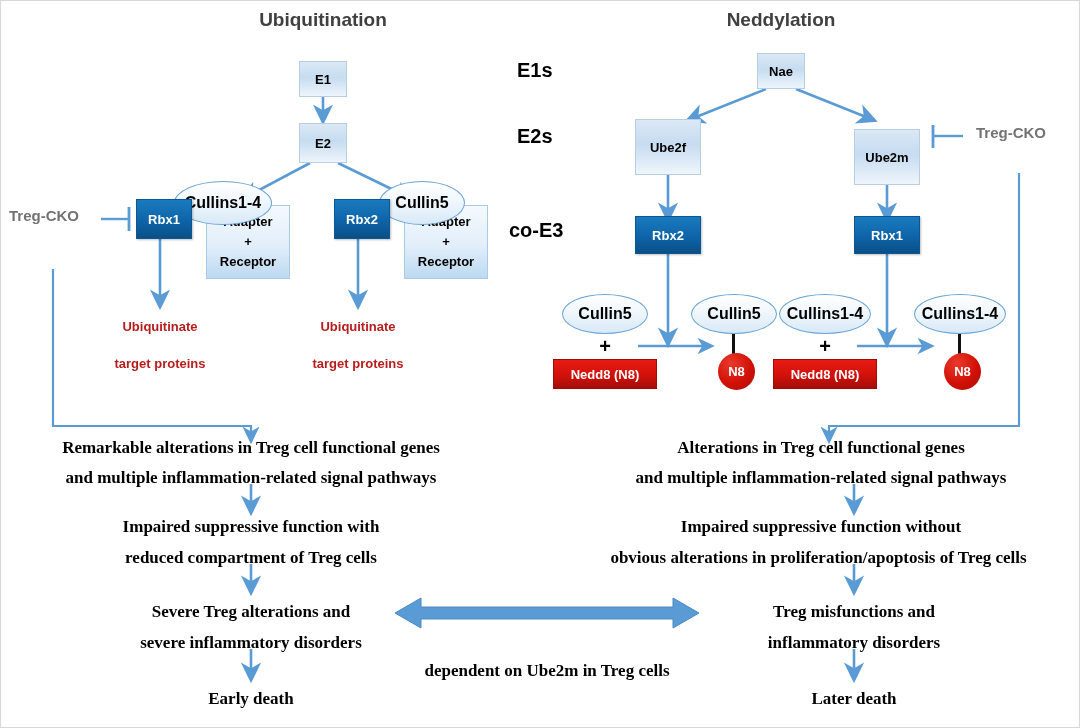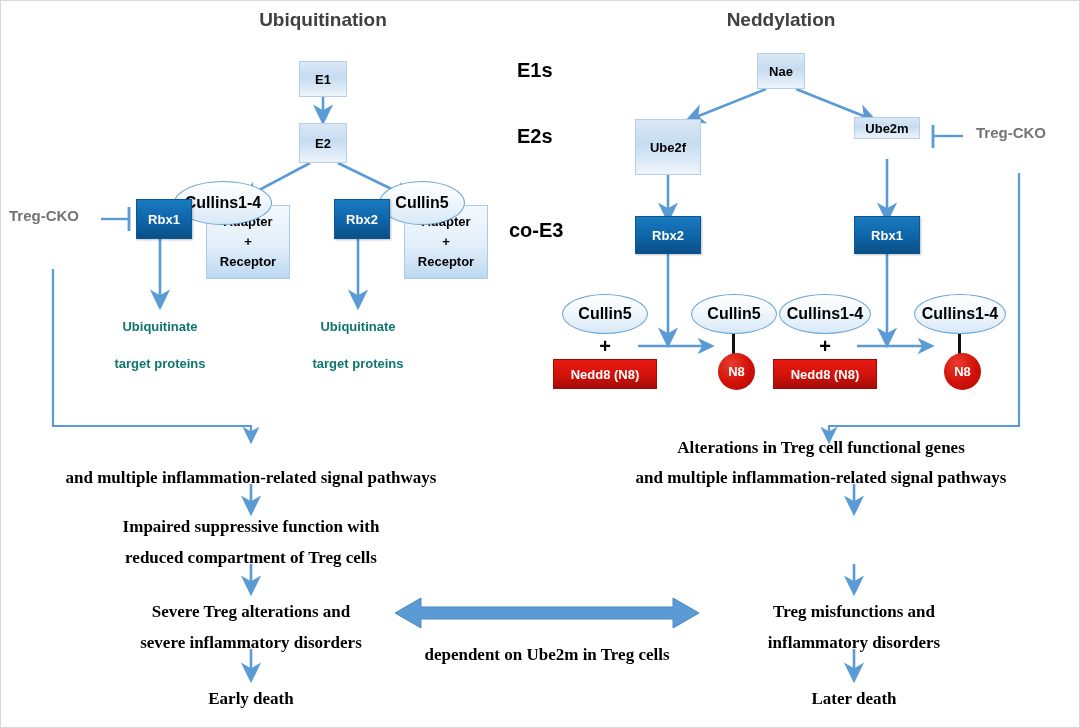--- a/index.html
+++ b/index.html
@@ -18,21 +18,21 @@
     font-family:"Liberation Sans",sans-serif;
     font-weight:bold;font-size:19px;color:#404040;
     text-align:center;white-space:nowrap;
   }
   .stage-label{
     font-family:"Liberation Sans",sans-serif;
     font-weight:bold;font-size:20px;color:#000;white-space:nowrap;
   }
   .sans-b{
     font-family:"Liberation Sans",sans-serif;
-    font-weight:bold;font-size:13px;color:#0f766e;
+    font-weight:bold;font-size:13px;color:#b91c1c;
     text-align:center;white-space:nowrap;
   }
   .cko{
     font-family:"Liberation Sans",sans-serif;
     font-weight:bold;font-size:15px;color:#737373;white-space:nowrap;
   }
   .serif-b{
     font-family:"Liberation Serif",serif;
     font-weight:bold;font-size:17px;color:#000;
     text-align:center;white-space:nowrap;
@@ -176,40 +176,41 @@
   <div class="abs adapterbox" style="left:403px;top:204px;width:84px;height:74px;">
     <span>Adapter</span>
     <span>+</span>
     <span>Receptor</span>
   </div>
   <div class="abs ellipse" style="left:378px;top:180px;width:86px;height:44px;">Cullin5</div>
   <div class="abs darkbox" style="left:333px;top:198px;width:56px;height:40px;">Rbx2</div>
   <div class="abs sans-b" style="left:287px;top:318px;width:140px;">Ubiquitinate</div>
   <div class="abs sans-b" style="left:287px;top:355px;width:140px;">target proteins</div>
 
+  <div class="abs serif-b" style="left:10px;top:437px;width:480px;">Remarkable alterations in Treg cell functional genes</div>
   <div class="abs serif-b" style="left:10px;top:467px;width:480px;">and multiple inflammation-related signal pathways</div>
 
   <div class="abs serif-b" style="left:10px;top:516px;width:480px;">Impaired suppressive function with</div>
   <div class="abs serif-b" style="left:10px;top:547px;width:480px;">reduced compartment of Treg cells</div>
 
   <div class="abs serif-b" style="left:10px;top:601px;width:480px;">Severe Treg alterations and</div>
   <div class="abs serif-b" style="left:10px;top:632px;width:480px;">severe inflammatory disorders</div>
 
   <div class="abs serif-b" style="left:10px;top:688px;width:480px;">Early death</div>
 
   <div class="abs stage-label" style="left:516px;top:58px;">E1s</div>
   <div class="abs stage-label" style="left:516px;top:124px;">E2s</div>
   <div class="abs stage-label" style="left:508px;top:218px;">co-E3</div>
 
   <div class="abs hdr" style="left:680px;top:8px;width:200px;">Neddylation</div>
 
   <div class="abs lightbox" style="left:756px;top:52px;width:48px;height:36px;">Nae</div>
 
   <div class="abs lightbox" style="left:634px;top:118px;width:66px;height:56px;">Ube2f</div>
-  <div class="abs lightbox" style="left:853px;top:116px;width:66px;height:22px;">Ube2m</div>
+  <div class="abs lightbox" style="left:853px;top:128px;width:66px;height:56px;">Ube2m</div>
 
   <div class="abs cko" style="left:975px;top:123px;">Treg-CKO</div>
 
   <div class="abs darkbox" style="left:634px;top:215px;width:66px;height:38px;">Rbx2</div>
   <div class="abs darkbox" style="left:853px;top:215px;width:66px;height:38px;">Rbx1</div>
 
   <div class="abs ellipse" style="left:561px;top:293px;width:86px;height:40px;">Cullin5</div>
   <div class="abs plus" style="left:561px;top:334px;width:86px;">+</div>
   <div class="abs redbox" style="left:552px;top:358px;width:104px;height:30px;">Nedd8 (N8)</div>
   <div class="abs ellipse" style="left:690px;top:293px;width:86px;height:40px;">Cullin5</div>
@@ -219,21 +220,23 @@
   <div class="abs ellipse" style="left:778px;top:293px;width:92px;height:40px;">Cullins1-4</div>
   <div class="abs plus" style="left:778px;top:334px;width:92px;">+</div>
   <div class="abs redbox" style="left:772px;top:358px;width:104px;height:30px;">Nedd8 (N8)</div>
   <div class="abs ellipse" style="left:913px;top:293px;width:92px;height:40px;">Cullins1-4</div>
   <div class="abs blackstem" style="left:957px;top:333px;width:3px;height:22px;"></div>
   <div class="abs n8" style="left:943px;top:352px;width:37px;height:37px;">N8</div>
 
   <div class="abs serif-b" style="left:560px;top:437px;width:520px;">Alterations in Treg cell functional genes</div>
   <div class="abs serif-b" style="left:560px;top:467px;width:520px;">and multiple inflammation-related signal pathways</div>
 
+  <div class="abs serif-b" style="left:560px;top:516px;width:520px;">Impaired suppressive function without</div>
+  <div class="abs serif-b" style="left:555px;top:547px;width:525px;">obvious alterations in proliferation/apoptosis of Treg cells</div>
 
   <div class="abs serif-b" style="left:593px;top:601px;width:520px;">Treg misfunctions and</div>
   <div class="abs serif-b" style="left:593px;top:632px;width:520px;">inflammatory disorders</div>
 
   <div class="abs serif-b" style="left:593px;top:688px;width:520px;">Later death</div>
 
-  <div class="abs serif-b" style="left:376px;top:644px;width:340px;">dependent on Ube2m in Treg cells</div>
+  <div class="abs serif-b" style="left:376px;top:660px;width:340px;">dependent on Ube2m in Treg cells</div>
 
 </div>
 
 </body></html>

